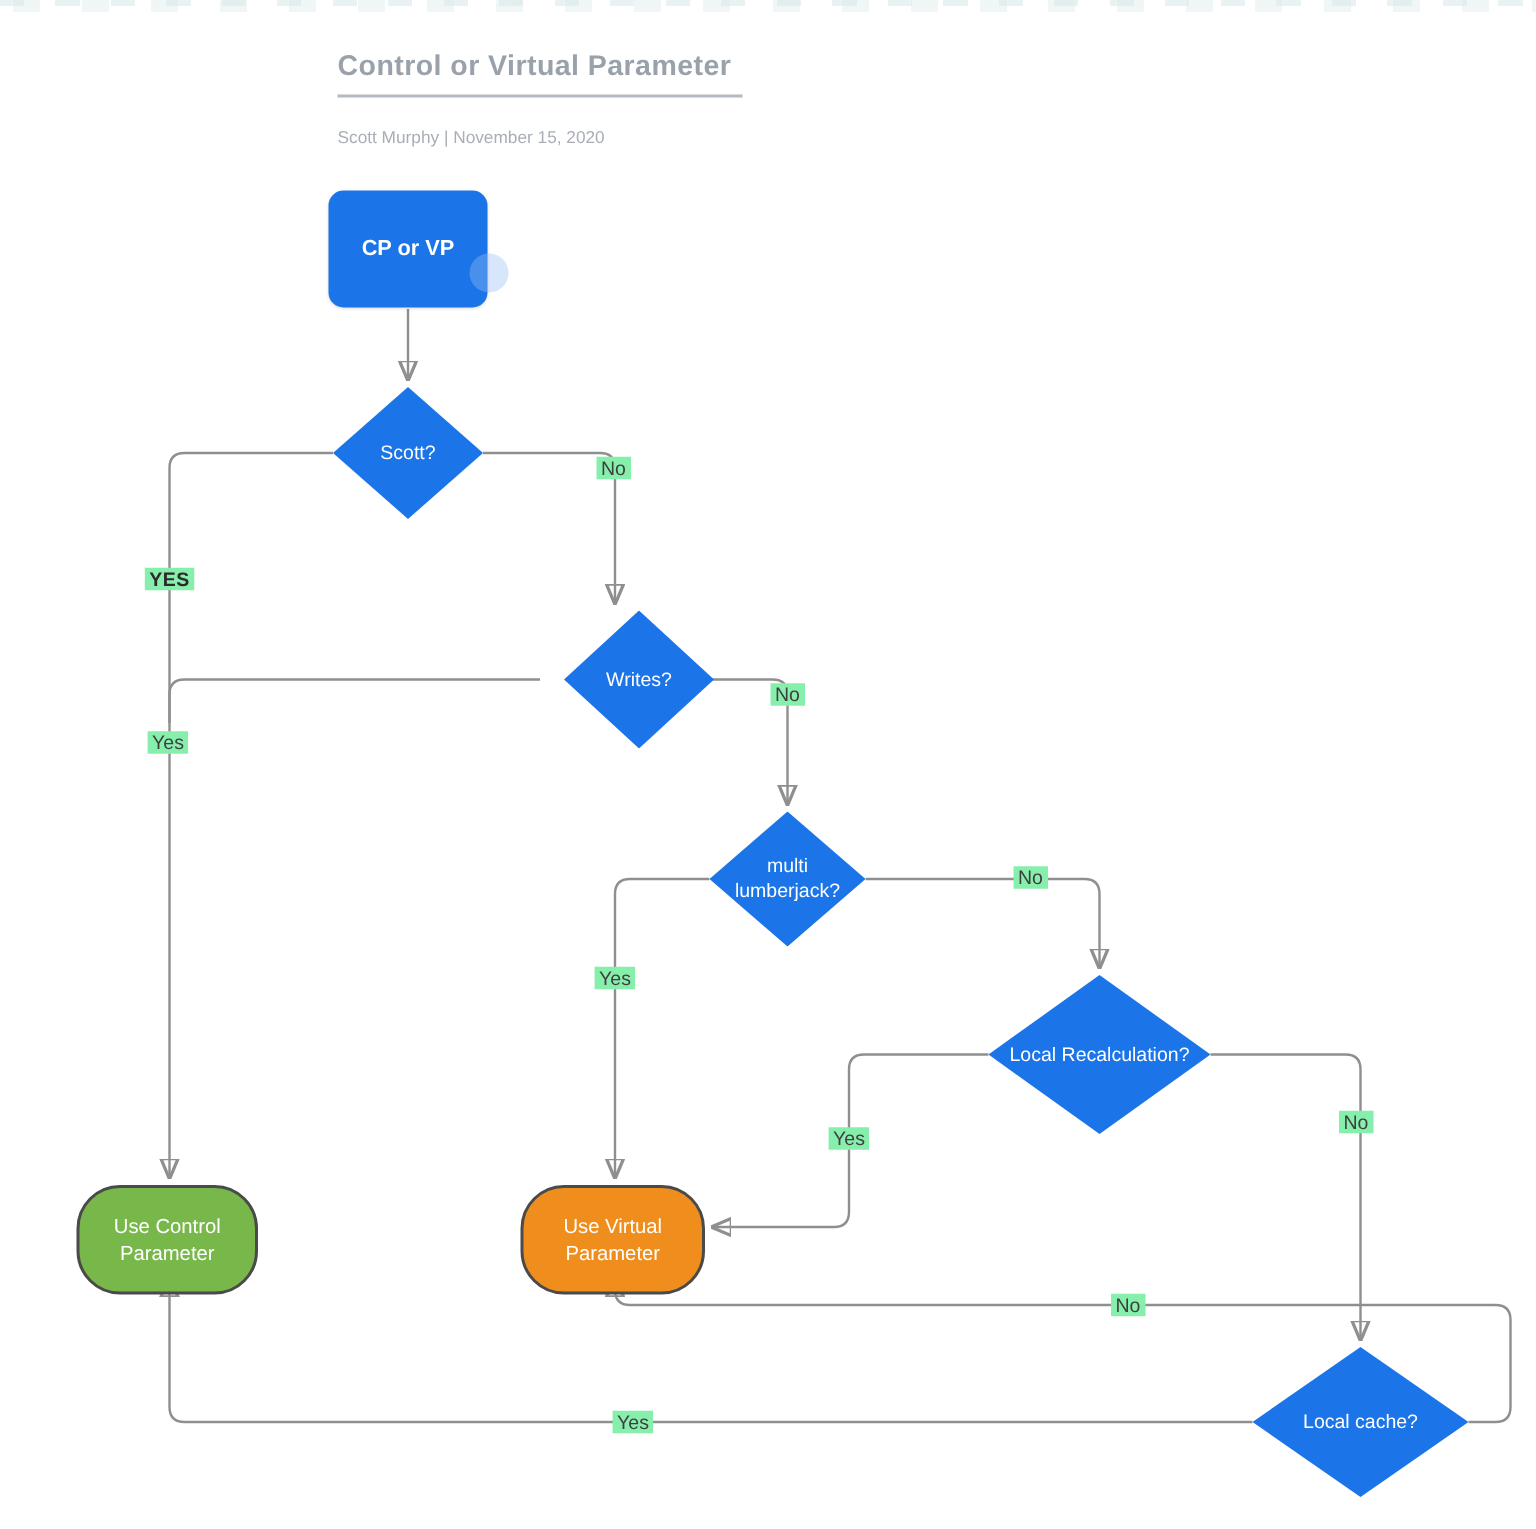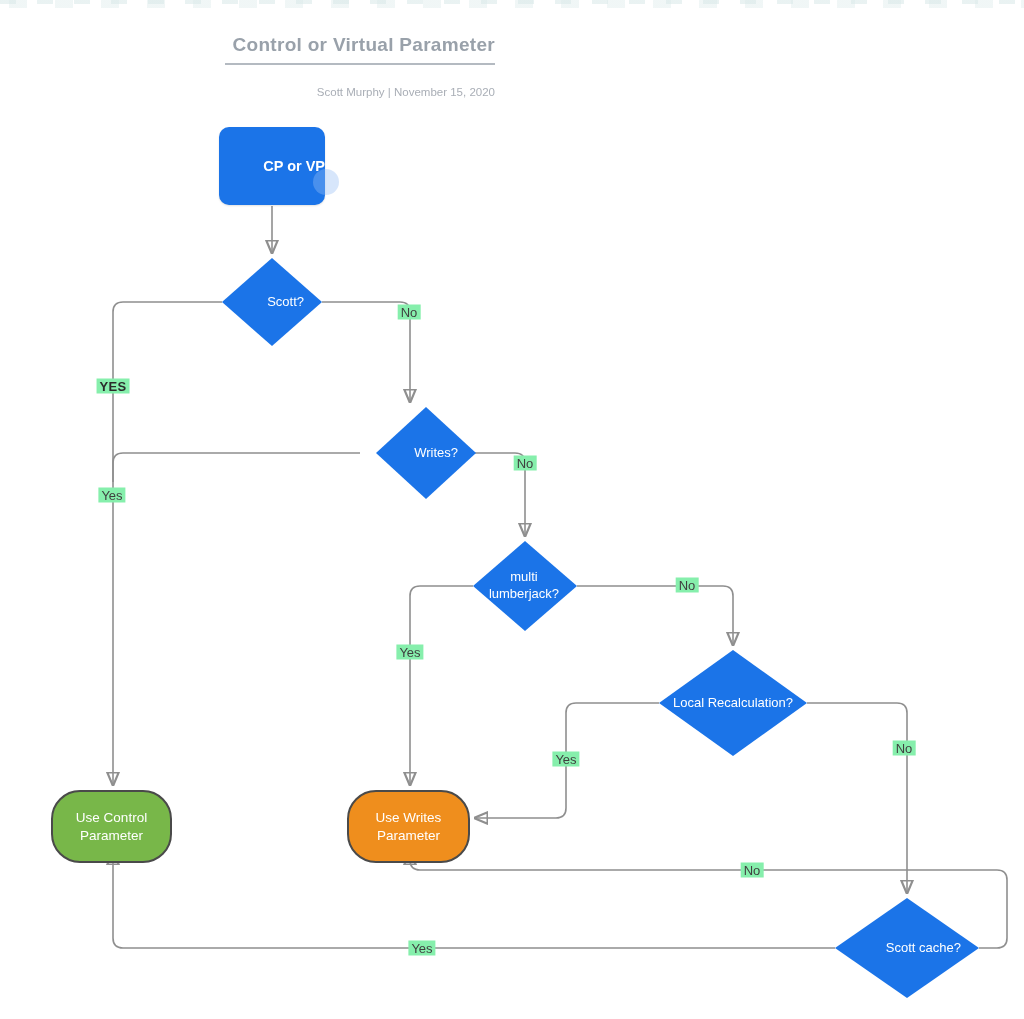--- a/index.html
+++ b/index.html
@@ -10,33 +10,33 @@
   
   .torn-edge{
     position:absolute;top:0;left:0;width:1024px;height:11px;
     background:
       repeating-linear-gradient(90deg, rgba(216,232,232,.55) 0 16px, rgba(255,255,255,0) 16px 37px),
       repeating-linear-gradient(90deg, rgba(255,255,255,0) 0 9px, rgba(226,238,238,.5) 9px 27px, rgba(255,255,255,0) 27px 46px);
     background-size:auto 4px, auto 8px;
     background-repeat:repeat-x;
   }
   
-  .title-wrap{position:absolute;left:225px;top:34px;width:270px;text-align:right;}
+  .title-wrap{position:absolute;left:225px;top:34px;width:270px;text-align:left;}
   .page-title{
     font-size:19px;font-weight:bold;color:#99a1aa;letter-spacing:.3px;
     padding-bottom:7px;border-bottom:2px solid #b4bac1;white-space:nowrap;
   }
   .page-subtitle{margin-top:21px;font-size:11.5px;color:#a9aeb6;white-space:nowrap;}
 
   
   svg.connectors{position:absolute;left:0;top:0;}
   svg.connectors path{fill:none;stroke:#8f8f8f;stroke-width:1.6px;}
 
   
-  .node{position:absolute;display:flex;align-items:center;justify-content:flex-end;
+  .node{position:absolute;display:flex;align-items:center;justify-content:center;
         text-align:center;color:#ffffff;line-height:1.3;}
   .start-box{
     left:219px;top:127px;width:106px;height:78px;border-radius:10px;
     background:#1b74e8;font-size:14.5px;font-weight:bold;
     box-shadow:0 1px 2px rgba(0,0,0,0.12);
   }
   .glow-circle{
     position:absolute;left:313px;top:169px;width:26px;height:26px;border-radius:50%;
     background:rgba(150,190,245,0.38);
   }
@@ -110,29 +110,29 @@
 
   <div class="node diamond d-lumber">
     <span>multi lumberjack?</span>
   </div>
 
   <div class="node diamond d-recalc">
     <span>Local Recalculation?</span>
   </div>
 
   <div class="node diamond d-cache">
-    <span>Scott cache?</span>
+    <span>Local cache?</span>
   </div>
 
   <div class="node pill pill-green">
     <span>Use Control Parameter</span>
   </div>
 
   <div class="node pill pill-orange">
-    <span>Use Writes Parameter</span>
+    <span>Use Virtual Parameter</span>
   </div>
 
   <div class="edge-label" style="left:409px;top:312px;">No</div>
   <div class="edge-label bold" style="left:113px;top:386px;">YES</div>
   <div class="edge-label" style="left:112px;top:495px;">Yes</div>
   <div class="edge-label" style="left:525px;top:463px;">No</div>
   <div class="edge-label" style="left:410px;top:652px;">Yes</div>
   <div class="edge-label" style="left:687px;top:585px;">No</div>
   <div class="edge-label" style="left:566px;top:759px;">Yes</div>
   <div class="edge-label" style="left:904px;top:748px;">No</div>

